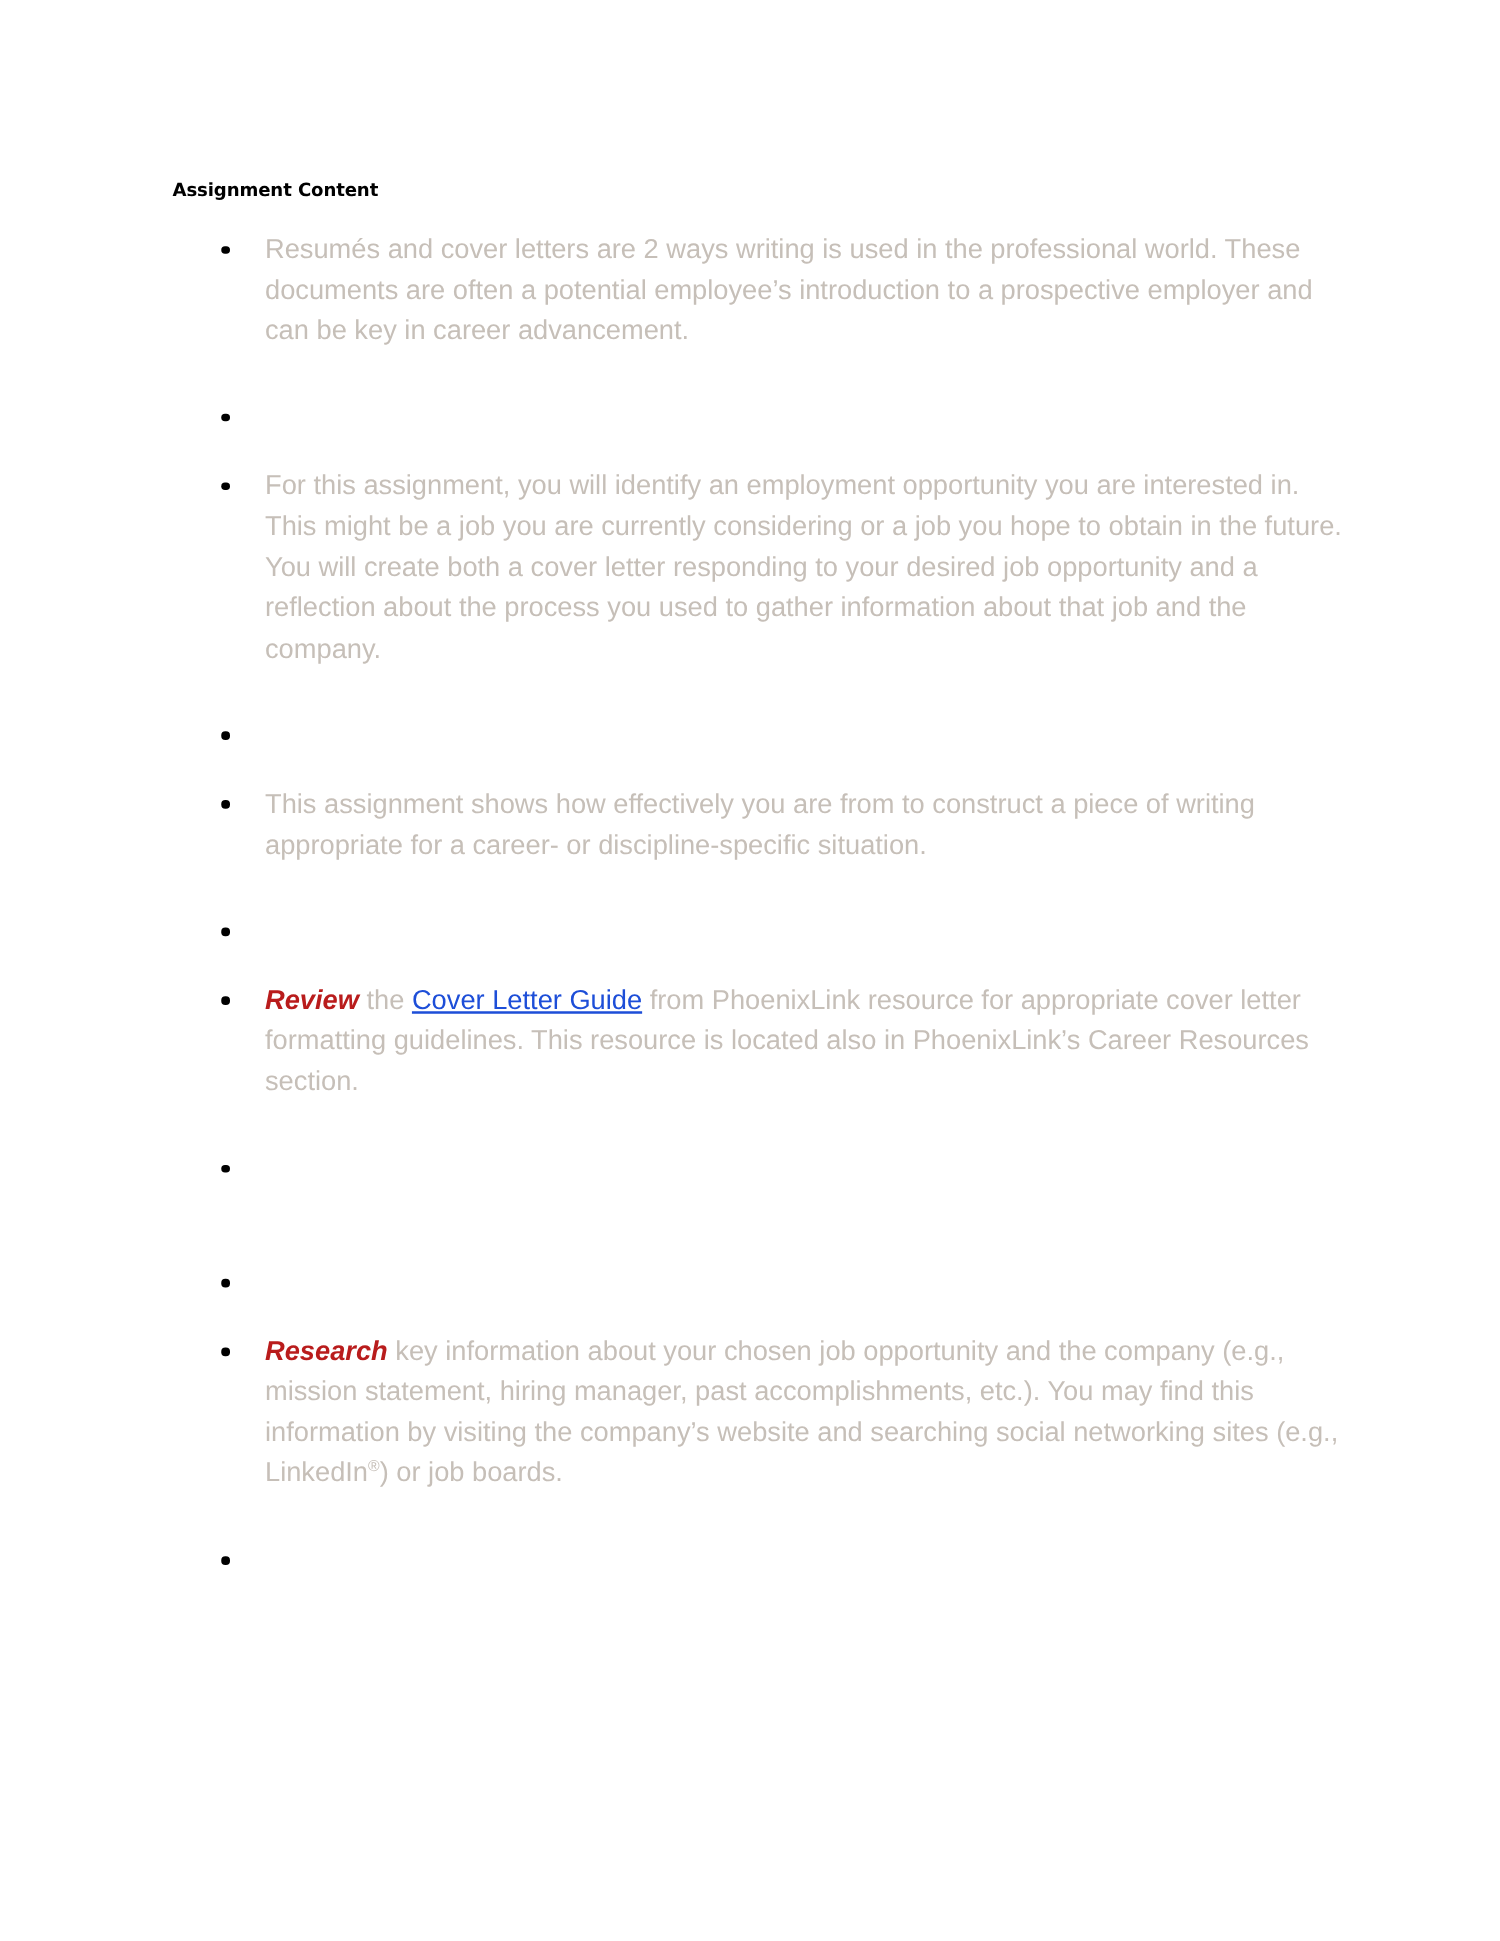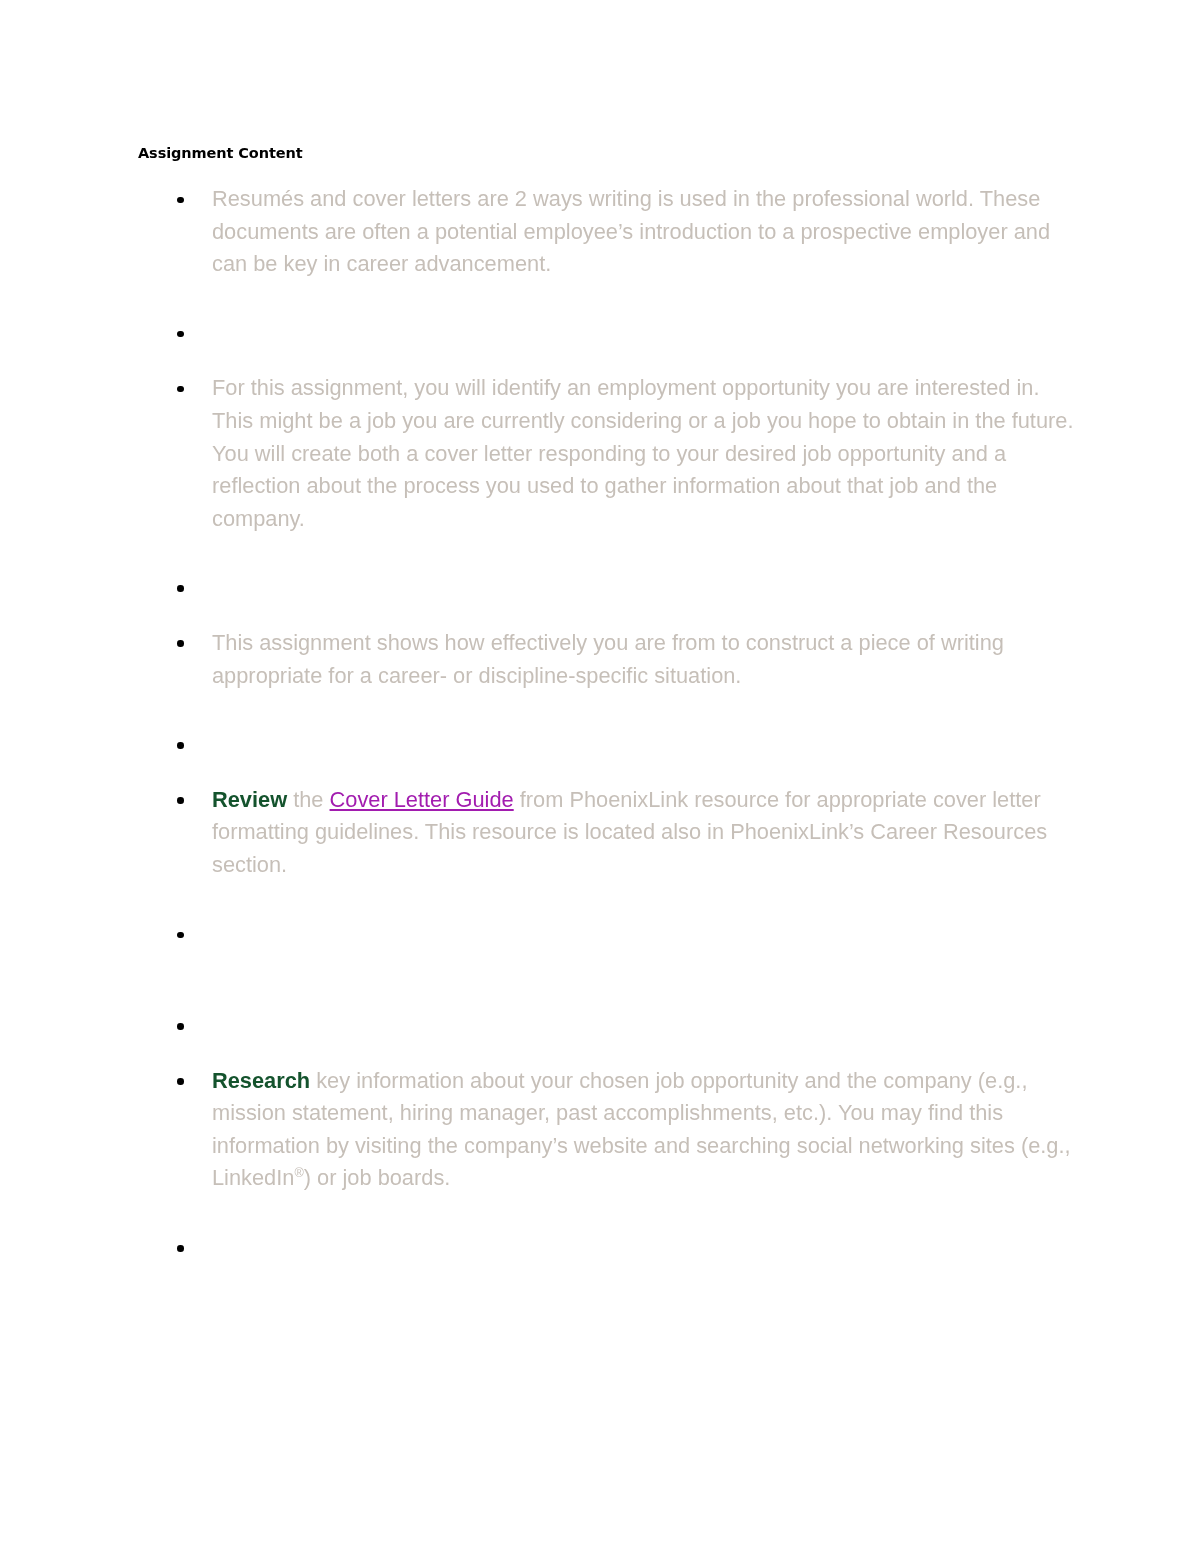--- a/index.html
+++ b/index.html
@@ -87,21 +87,22 @@
   .gap-small {
     height: 22px;
   }
 
   .txt {
     display: inline;
   }
 
   b.strong {
     font-weight: bold;
-    color: #14532d;
+    color: #b91c1c;
+    font-style: italic;
   }
 
   a.doclink {
     color: #1156cc;
     text-decoration: underline;
     text-decoration-thickness: 2px;
     text-underline-offset: 2px;
     font-weight: normal;
   }
 
@@ -130,21 +131,21 @@
       <li class="bullet-item spacer">
         <span class="dot"></span>
       </li>
       <li class="gap-small"></li>
       <li class="bullet-item"><span class="dot"></span><span class="txt">This assignment shows how effectively you are from to construct a piece of writing appropriate for a career- or discipline-specific situation.</span></li>
       <li class="gap-after"></li>
       <li class="bullet-item spacer">
         <span class="dot"></span>
       </li>
       <li class="gap-small"></li>
-      <li class="bullet-item"><span class="dot"></span><b class="strong">Review</b><span class="txt"> the </span><a class="doclink" href="#" style="color: #a21caf;">Cover Letter Guide</a><span class="txt"> from PhoenixLink resource for appropriate cover letter formatting guidelines. This resource is located also in PhoenixLink’s Career Resources section.</span></li>
+      <li class="bullet-item"><span class="dot"></span><b class="strong">Review</b><span class="txt"> the </span><a class="doclink" href="#" style="color: #1d4ed8;">Cover Letter Guide</a><span class="txt"> from PhoenixLink resource for appropriate cover letter formatting guidelines. This resource is located also in PhoenixLink’s Career Resources section.</span></li>
       <li class="gap-after"></li>
       <li class="bullet-item spacer">
         <span class="dot"></span>
       </li>
       <li class="gap-small"></li>
       <li class="gap-after"></li>
       <li class="bullet-item spacer">
         <span class="dot"></span>
       </li>
       <li class="gap-small"></li>

